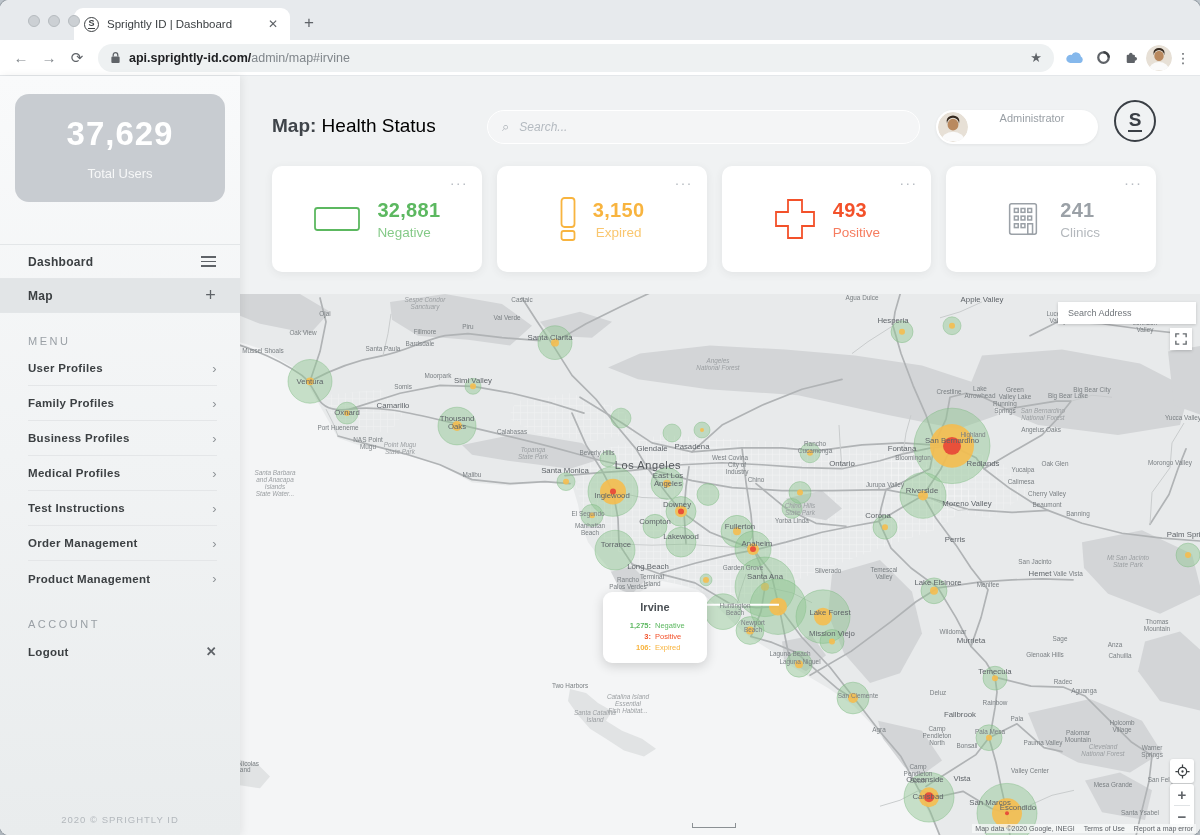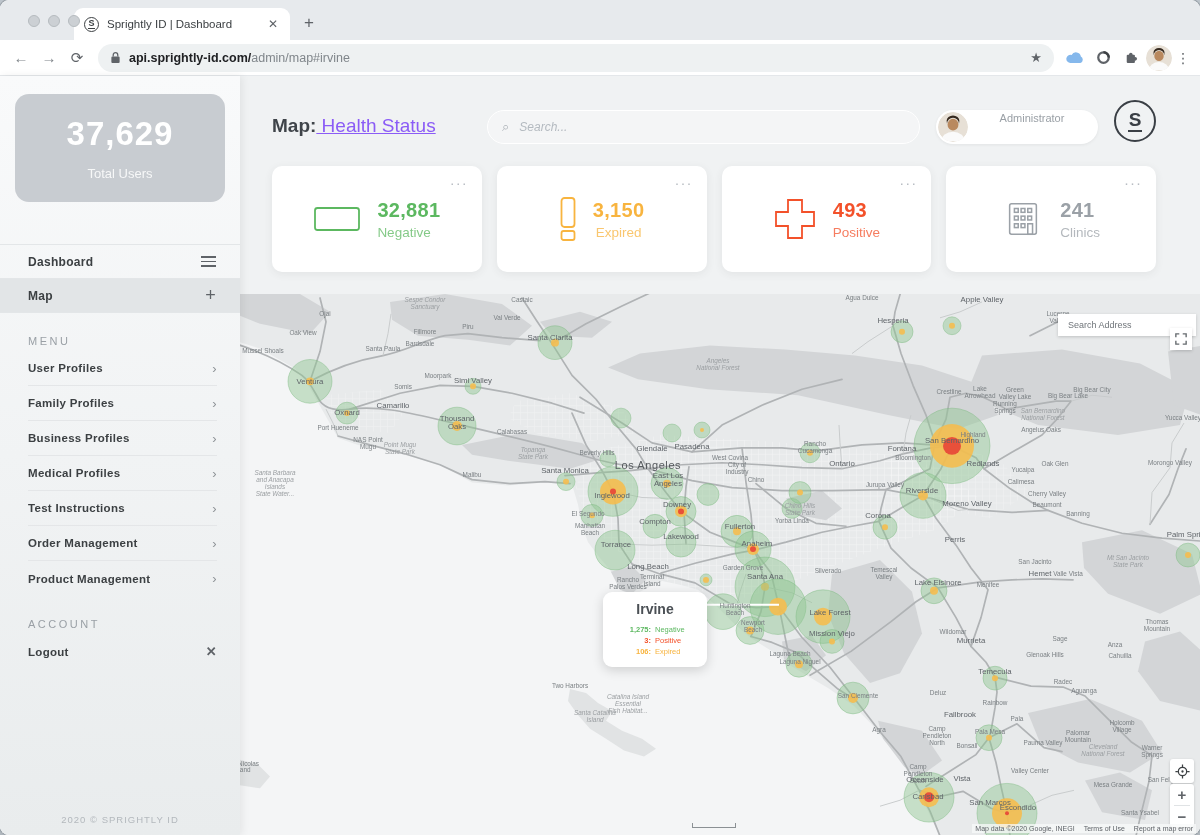--- a/index.html
+++ b/index.html
@@ -55,21 +55,21 @@
   .chev{color:#8d9296;font-size:13px;font-weight:400;}
   .acct-ic{color:#5f6368;}
   .x-ic{font-size:13px;color:#5f6368;}
   .side-footer{margin-top:auto;margin-bottom:10px;text-align:center;font-size:9.5px;letter-spacing:1px;color:#b3b8bd;}
 
   
   .main{flex:1;display:flex;flex-direction:column;min-width:0;}
   .header-row{height:68px;display:flex;align-items:flex-end;padding:0 44px 0 32px;gap:16px;}
   .page-title{font-size:19px;flex:none;width:199px;padding-bottom:7px;}
   .page-title .t1{font-weight:700;color:#3f4449;}
-  .page-title .t2{font-weight:400;color:#8b5cf6;text-decoration:underline;}
+  .page-title .t2{font-weight:400;color:#000000;}
   .search-pill{flex:1;height:34px;border:1.5px solid #fff;background:rgba(255,255,255,.25);border-radius:17px;
                display:flex;align-items:center;padding:0 14px;gap:8px;}
   .search-pill input{border:none;background:transparent;outline:none;flex:1;font-size:12px;color:#5f6368;font-family:"Liberation Sans",sans-serif;}
   .search-pill input::placeholder{font-style:italic;color:#b4bac0;}
   .mag{color:#aab0b6;font-size:13px;}
   .admin-pill{flex:none;width:162px;height:34px;background:#fff;border-radius:17px;display:flex;align-items:flex-start;padding:2px;box-shadow:0 1px 3px rgba(60,64,67,.08);}
   .avatar-md{width:30px;height:30px;border-radius:50%;overflow:hidden;flex:none;}
   .admin-name{flex:1;text-align:center;font-size:11px;color:#9aa0a6;}
   .s-logo{flex:none;width:42px;height:42px;border:2px solid #3a3f45;border-radius:50%;display:flex;align-items:center;justify-content:center;margin-bottom:2px;}
   .s-logo b{font-size:19px;color:#3a3f45;border-bottom:2px solid #3a3f45;line-height:1.05;padding:0 1px;}
@@ -87,26 +87,26 @@
   .map-wrap{flex:1;position:relative;margin-top:22px;min-height:0;background:#e8eaeb;}
   #mapsvg{position:absolute;inset:0;width:100%;height:100%;}
   #mapsvg text{font-family:"Liberation Sans",sans-serif;text-anchor:middle;}
   .ml-lg{font-size:11px;fill:#565a5e;letter-spacing:.6px;}
   .ml-md{font-size:7.8px;fill:#5f6469;}
   .ml-sm{font-size:6.4px;fill:#7b8084;}
   .ml-park{font-size:6.4px;fill:#9b9fa2;font-style:italic;}
 
   .map-tooltip{position:absolute;left:363px;top:298px;width:104px;background:#fff;border-radius:9px;
                box-shadow:0 3px 12px rgba(0,0,0,.16);padding:9px 6px 10px;text-align:center;z-index:5;}
-  .tt-title{font-size:14px;font-weight:700;color:#4b5055;margin-bottom:7px;}
+  .tt-title{font-size:11px;font-weight:700;color:#4b5055;margin-bottom:7px;}
   .tt-row{display:flex;font-size:7.5px;line-height:11px;}
   .tt-row .v{width:42px;text-align:right;font-weight:700;}
   .tt-row .l{width:50px;text-align:left;padding-left:4px;}
 
-  .addr-box{position:absolute;top:20px;right:4px;width:138px;height:22px;background:#fff;box-shadow:0 1px 3px rgba(0,0,0,.18);
+  .addr-box{position:absolute;top:8px;right:4px;width:138px;height:22px;background:#fff;box-shadow:0 1px 3px rgba(0,0,0,.18);
             display:flex;align-items:center;padding:0 8px;z-index:4;}
   .addr-box input{border:none;outline:none;width:100%;font-size:9px;color:#5f6368;font-family:"Liberation Sans",sans-serif;}
   .addr-box input::placeholder{color:#70757a;}
   .fs-btn{position:absolute;top:34px;right:8px;width:22px;height:22px;background:#fff;box-shadow:0 1px 3px rgba(0,0,0,.18);
           display:flex;align-items:center;justify-content:center;z-index:4;}
   .locate-btn{position:absolute;bottom:52px;right:6px;width:24px;height:24px;background:#fff;border-radius:3px;
               box-shadow:0 1px 3px rgba(0,0,0,.18);display:flex;align-items:center;justify-content:center;z-index:4;}
   .zoom-ctl{position:absolute;bottom:8px;right:6px;width:24px;background:#fff;border-radius:3px;overflow:hidden;
             box-shadow:0 1px 3px rgba(0,0,0,.18);z-index:4;}
   .zoom-btn{height:21px;display:flex;align-items:center;justify-content:center;font-size:15px;color:#5f6368;font-weight:700;}

